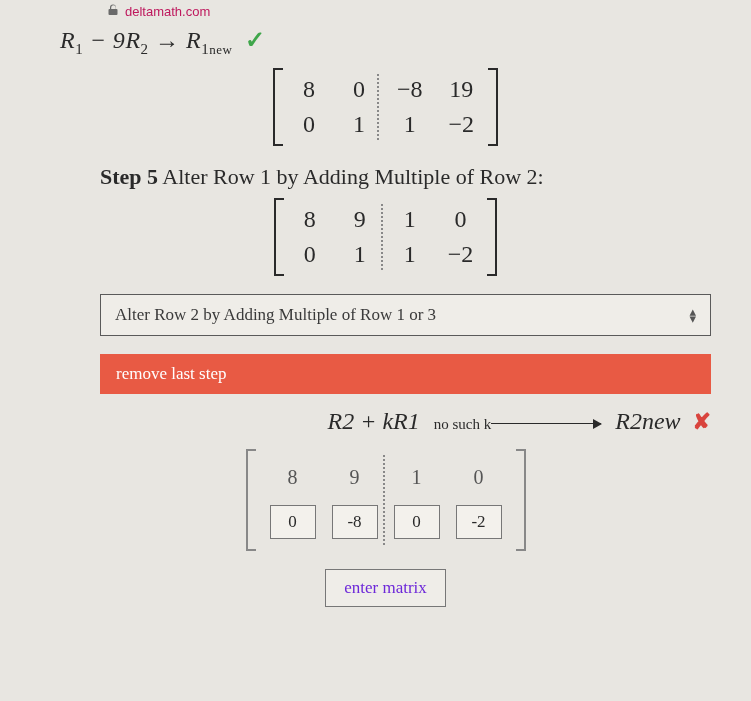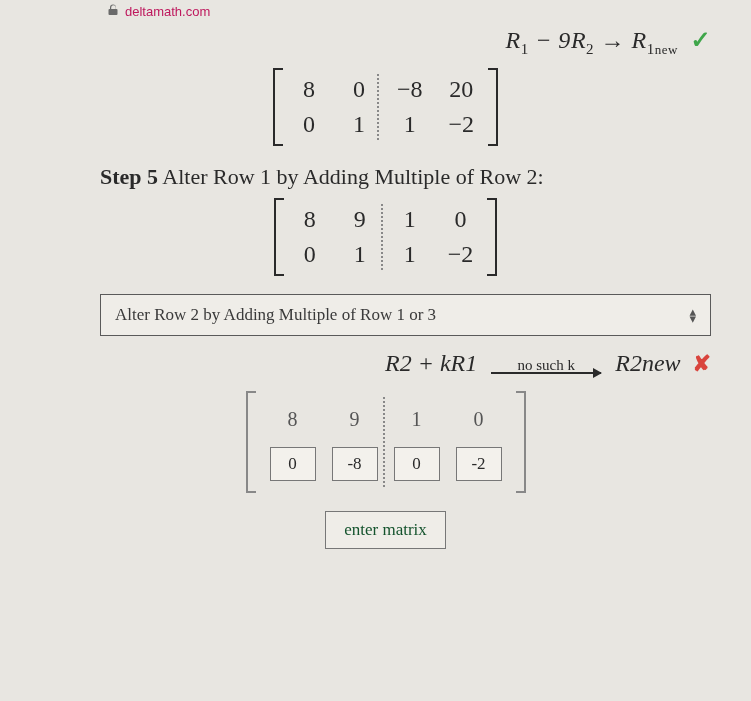--- a/index.html
+++ b/index.html
@@ -24,21 +24,21 @@
     gap: 6px;
   }
   .content {
     position: absolute;
     top: 26px;
     left: 0;
     width: 751px;
     padding: 0 40px 0 60px;
   }
   .eqline {
-    text-align: right;
+    text-align: left;
     font-size: 24px;
     font-style: italic;
     margin-bottom: 10px;
     letter-spacing: 0.5px;
   }
   .eqline .sub { font-size: 15px; vertical-align: sub; font-style: normal; }
   .eqline .subword { font-size: 13px; vertical-align: sub; font-style: normal; }
   .check { color: #3fa64a; font-style: normal; font-weight: bold; margin-left: 6px; }
   .xmark { color: #d9443d; font-style: normal; font-weight: bold; margin-left: 6px; font-size: 22px; }
 
@@ -120,21 +120,21 @@
   }
 
   .arrow-eq {
     text-align: right;
     font-size: 24px;
     font-style: italic;
     margin: 6px 0 14px 0;
   }
   .arrow-wrap {
     display: inline-flex;
-    flex-direction: column;
+    flex-direction: row;
     align-items: center;
     vertical-align: middle;
     margin: 0 8px;
   }
   .arrow-label {
     font-size: 15px;
     font-style: normal;
     margin-bottom: -2px;
   }
   .arrow-line {
@@ -180,21 +180,21 @@
   }
 
   .enter-btn-row { text-align: center; margin-top: 12px; }
   .enter-btn {
     display: inline-block;
     border: 1.5px solid #777;
     background: #efede8;
     padding: 8px 18px;
     font-family: Georgia, serif;
     font-size: 17px;
-    color: #14532d;
+    color: #6d28d9;
   }
   .arrow-glyph { font-style: normal; }
 </style>
 </head>
 <body>
 
 <div class="urlbar">
   <span>
     <svg width="11" height="12" viewBox="0 0 11 12">
         <path d="M2 5V3.5a3 3 0 016 0V5h.5a1 1 0 011 1v4a1 1 0 01-1 1h-7a1 1 0 01-1-1V6a1 1 0 011-1H2zm1.2 0h4.6V3.5a2.3 2.3 0 00-4.6 0V5z" fill="#6a6a6a"></path>
@@ -211,21 +211,21 @@
   </div>
 
   <div class="matrix">
     <div class="matrix-inner">
       <div class="bracket left"></div>
       <div class="mgrid">
         <div class="vline" style="left:46%;"></div>
         <div class="cell">8</div>
         <div class="cell">0</div>
         <div class="cell">−8</div>
-        <div class="cell">20</div>
+        <div class="cell">19</div>
         <div class="cell">0</div>
         <div class="cell">1</div>
         <div class="cell">1</div>
         <div class="cell">−2</div>
       </div>
       <div class="bracket right"></div>
     </div>
   </div>
 
   <div class="step-title">
@@ -252,20 +252,21 @@
   </div>
 
   <div class="controls-row">
     <div class="select-box">
       <span>Alter Row 2 by Adding Multiple of Row 1 or 3</span>
       <span class="stepper">
         <span>▴</span>
           <span>▾</span>
       </span>
     </div>
+    <button class="remove-btn">remove last step</button>
   </div>
 
   <div class="arrow-eq">
     <span>R</span><span class="sub">2</span><span> + k</span><span>R</span><span class="sub">1</span>
     <span class="arrow-wrap">
       <span class="arrow-label">no such k</span>
       <span class="arrow-line"></span>
     </span>
     <span>R</span><span class="sub">2</span><span class="subword">new</span>
     <span class="xmark">✘</span>

